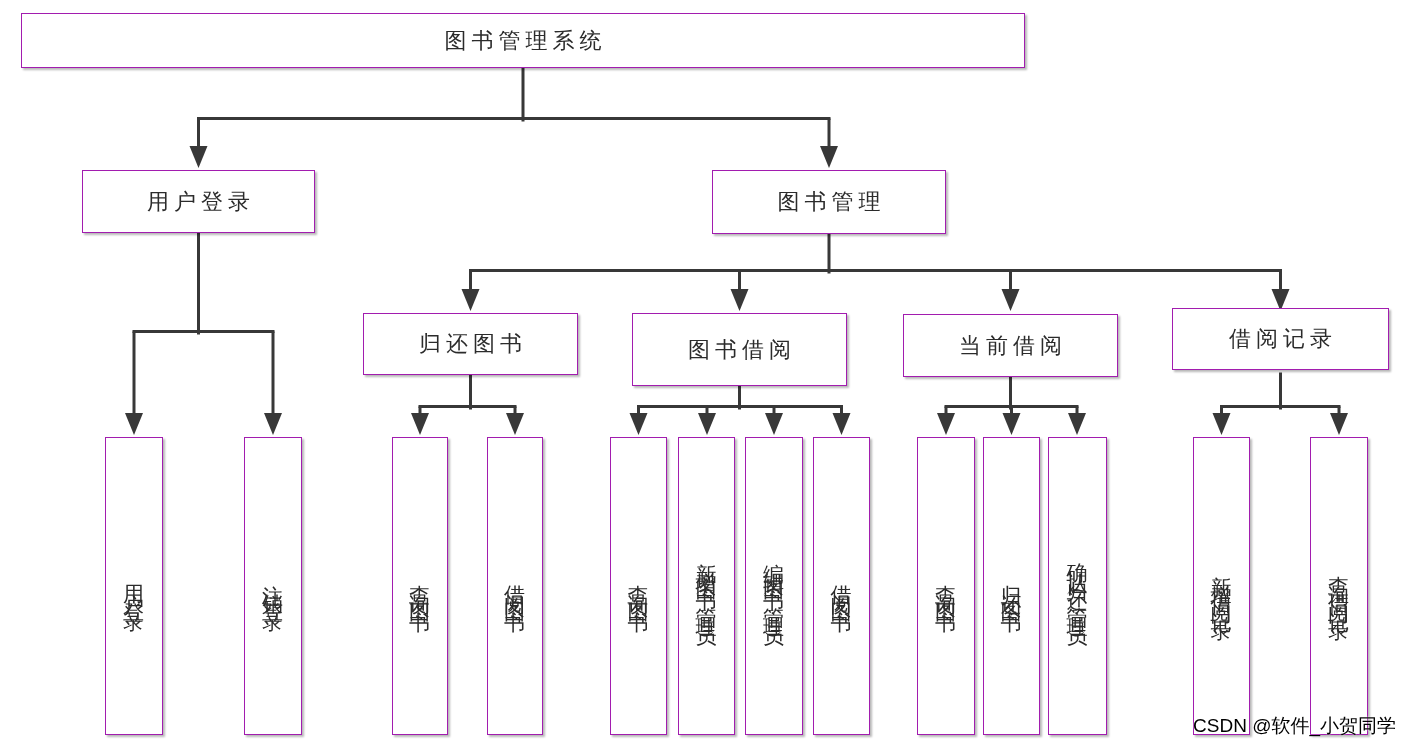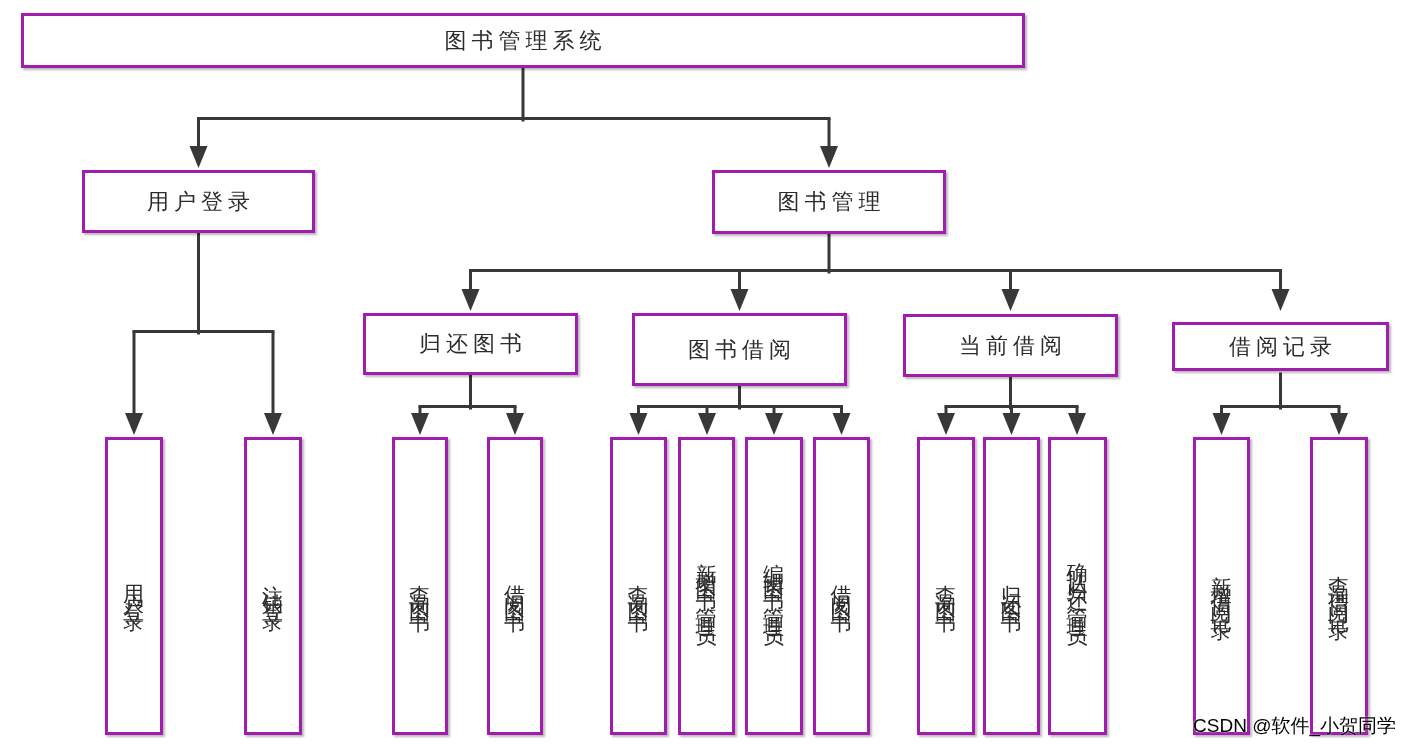--- a/index.html
+++ b/index.html
@@ -8,21 +8,21 @@
     width:1405px;height:747px;
     background:#fff;
     font-family:"Liberation Sans","DejaVu Sans",sans-serif;
     overflow:hidden;
   }
   .wires{position:absolute;left:0;top:0;width:1405px;height:747px;}
   .node{
     position:absolute;
     box-sizing:border-box;
     background:#fff;
-    border:3px solid #a21caf;
+    border:1px solid #a21caf;
     box-shadow:2px 2px 2px rgba(0,0,0,0.28);
     display:flex;align-items:center;justify-content:center;
     color:#2b2b2b;
     z-index:2;
   }
   .node.h span{
     font-size:22px;
     letter-spacing:5px;
     text-indent:5px;
     white-space:nowrap;
@@ -115,21 +115,21 @@
 
   <div class="node h" style="left:363px;top:313px;width:215px;height:62px">
     <span>归还图书</span>
   </div>
   <div class="node h" style="left:632px;top:313px;width:215px;height:73px">
     <span>图书借阅</span>
   </div>
   <div class="node h" style="left:903px;top:314px;width:215px;height:63px">
     <span>当前借阅</span>
   </div>
-  <div class="node h" style="left:1172px;top:322px;width:217px;height:49px">
+  <div class="node h" style="left:1172px;top:308px;width:217px;height:62px">
     <span>借阅记录</span>
   </div>
 
   <div class="node v" style="left:105px;top:437px;width:58px;height:298px">
     <span>用户登录</span>
   </div>
   <div class="node v" style="left:244px;top:437px;width:58px;height:298px">
     <span>注销登录</span>
   </div>
 

